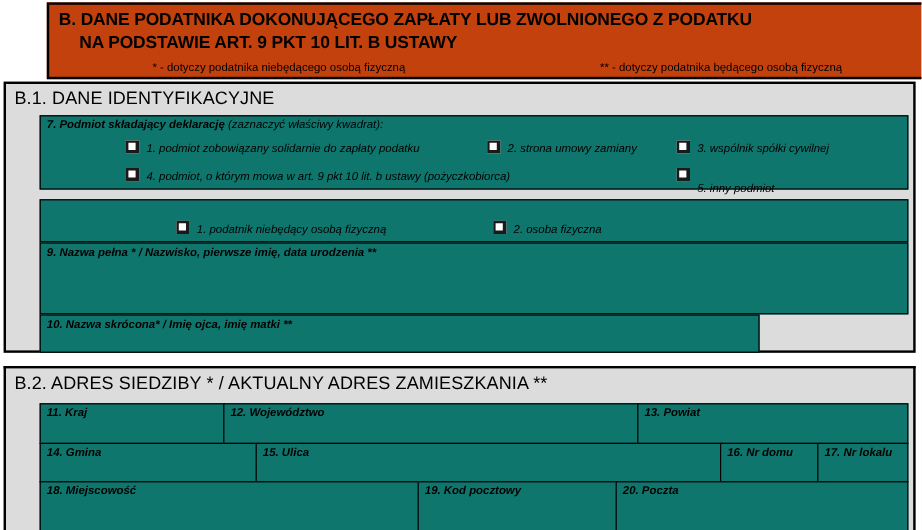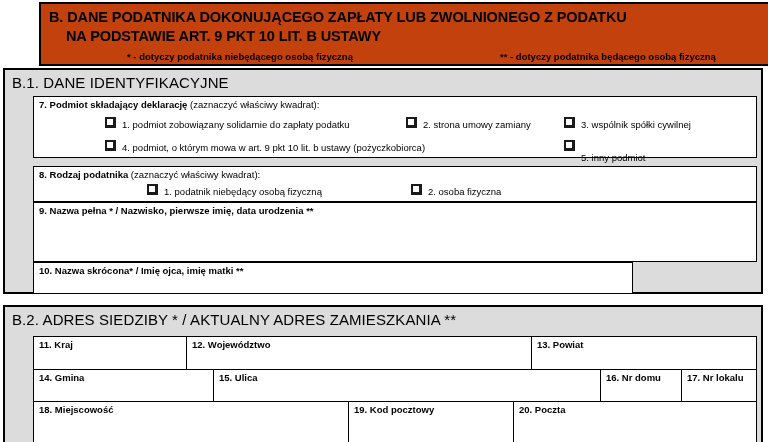--- a/index.html
+++ b/index.html
@@ -38,21 +38,21 @@
     letter-spacing: -0.1px;
     line-height: 19px;
     white-space: nowrap;
   }
   .title-line1 { position: absolute; left: 8px;  top: 4px; }
   .title-line2 { position: absolute; left: 25px; top: 23px; }
 
   .footnote {
     position: absolute;
     font-size: 9.5px;
-    font-weight: bold;
+    font-weight: normal;
     color: #000;
     white-space: nowrap;
     line-height: 12px;
   }
   .footnote-left  { left: 86px;  top: 47px; }
   .footnote-right { left: 459px; top: 47px; }
 
   
   .sec-b1 {
     position: absolute;
@@ -82,23 +82,24 @@
     font-size: 15px;
     font-weight: normal;
     color: #000;
     white-space: nowrap;
     letter-spacing: 0.1px;
   }
 
   
   .fbox {
     position: absolute;
-    background: #ffffff;
+    background: #0f766e;
     border: 1.5px solid #000000;
     box-sizing: border-box;
+    font-style: italic;
   }
   .fbox-label {
     position: absolute;
     left: 5px;
     top: 2px;
     font-size: 9.5px;
     color: #000;
     white-space: nowrap;
     line-height: 12px;
   }
@@ -159,23 +160,20 @@
       <div class="cbox-text" style="left:547px; top:22px;">3. wspólnik spółki cywilnej</div>
 
       <div class="cbox" style="left:71px; top:43px;"></div>
       <div class="cbox-text" style="left:88px; top:45px;">4.  podmiot, o którym mowa w art. 9 pkt 10 lit. b ustawy (pożyczkobiorca)</div>
 
       <div class="cbox" style="left:530px; top:43px;"></div>
       <div class="cbox-text" style="left:547px; top:55px;">5. inny podmiot</div>
     </div>
 
     <div class="fbox" style="left:28px; top:96px; width:724px; height:36px;">
-      <div class="fbox-label">
-        <span class="lbl-strong">8. Rodzaj podatnika</span><span class="lbl-normal"> (zaznaczyć właściwy kwadrat):</span>
-      </div>
       <div class="cbox" style="left:113px; top:17px;"></div>
       <div class="cbox-text" style="left:130px; top:19px;">1.  podatnik niebędący osobą fizyczną</div>
 
       <div class="cbox" style="left:377px; top:17px;"></div>
       <div class="cbox-text" style="left:394px; top:19px;">2. osoba fizyczna</div>
     </div>
 
     <div class="fbox" style="left:28px; top:132px; width:724px; height:60px;">
       <div class="fbox-label lbl-strong">9. Nazwa pełna * / Nazwisko, pierwsze imię, data urodzenia **</div>
       <div class="fbox-label" style="top:18px; font-size:11px;"></div>

